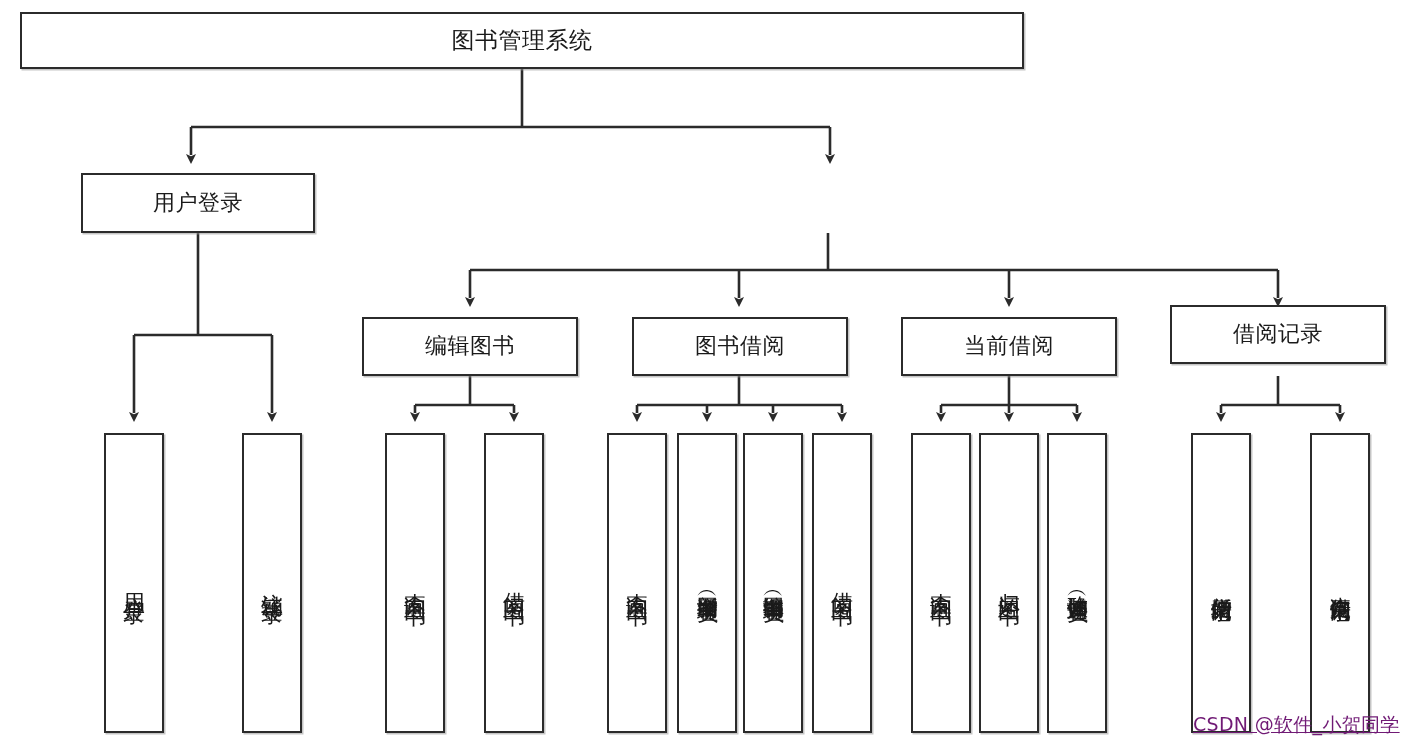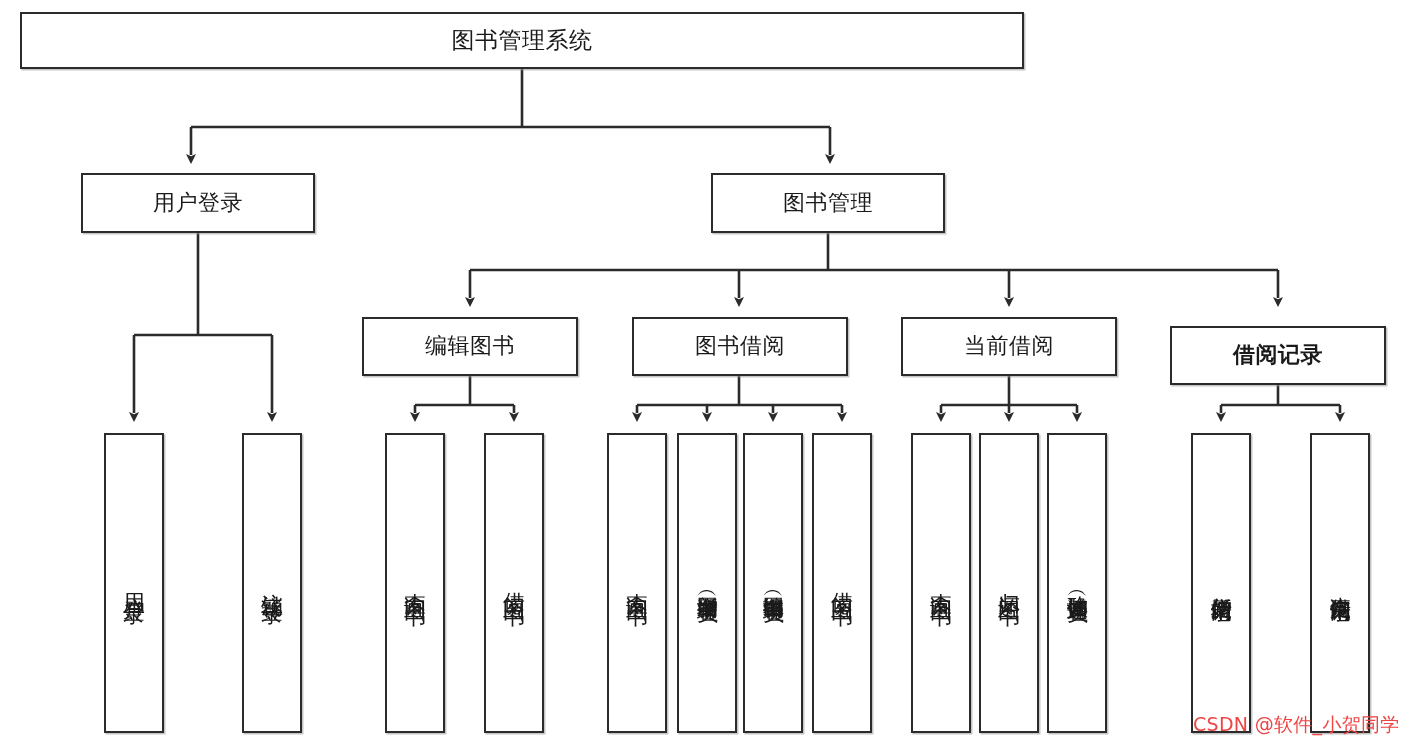--- a/index.html
+++ b/index.html
@@ -68,23 +68,24 @@
     letter-spacing: 1px;
     font-size: 21px;
   }
   .node.root .label { font-size: 23px; }
 
   #watermark {
     position: absolute;
     left: 1193px;
     top: 712px;
     font-size: 19px;
-    color: #ef4444;
+    color: #701a75;
     white-space: nowrap;
     letter-spacing: 0.3px;
+    text-decoration: underline;
   }
 </style>
 </head>
 <body>
 
 <div id="canvas">
 
   <svg class="connectors" viewBox="0 0 1405 747">
     <defs>
       <marker id="arrow" markerWidth="12" markerHeight="12" refX="1" refY="5" orient="auto" markerUnits="userSpaceOnUse">
@@ -135,34 +136,31 @@
     </g>
   </svg>
 
   <div class="node h root" style="left:20px; top:12px; width:1004px; height:57px;">
     <span class="label">图书管理系统</span>
   </div>
 
   <div class="node h" style="left:81px; top:173px; width:234px; height:60px;">
     <span class="label">用户登录</span>
   </div>
-  <div class="node h" style="left:711px; top:173px; width:234px; height:60px;">
-    <span class="label">图书管理</span>
-  </div>
 
   <div class="node h" style="left:362px; top:317px; width:216px; height:59px;">
     <span class="label">编辑图书</span>
   </div>
   <div class="node h" style="left:901px; top:317px; width:216px; height:59px;">
     <span class="label">当前借阅</span>
   </div>
   <div class="node h" style="left:632px; top:317px; width:216px; height:59px;">
     <span class="label">图书借阅</span>
   </div>
-  <div class="node h" style="left:1170px; top:326px; width:216px; height:59px;font-weight:bold;">
+  <div class="node h" style="left:1170px; top:305px; width:216px; height:59px;">
     <span class="label">借阅记录</span>
   </div>
 
   <div class="node v" style="left:104px; top:433px; width:60px; height:300px;">
     <span class="label">用户登录</span>
   </div>
   <div class="node v" style="left:242px; top:433px; width:60px; height:300px;">
     <span class="label">注销登录</span>
   </div>
 

